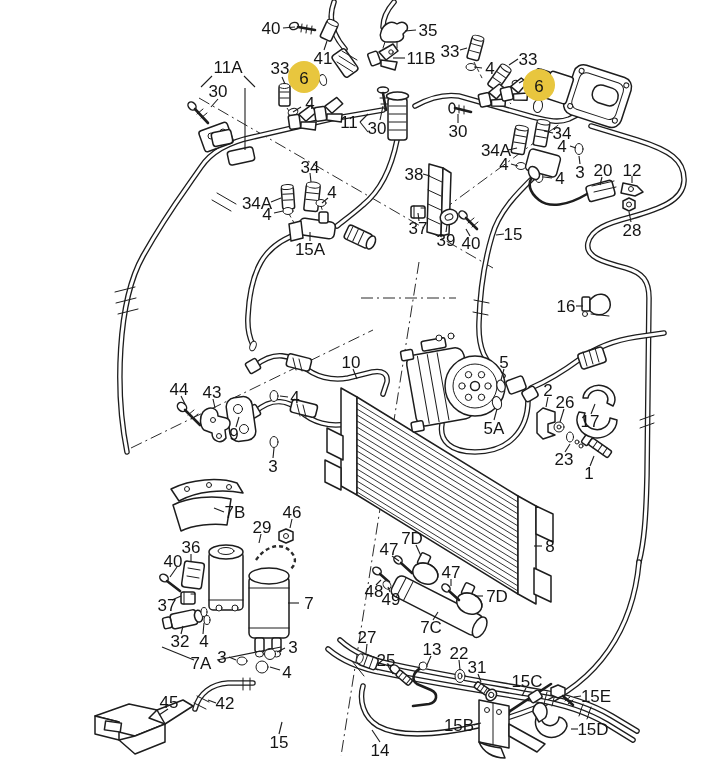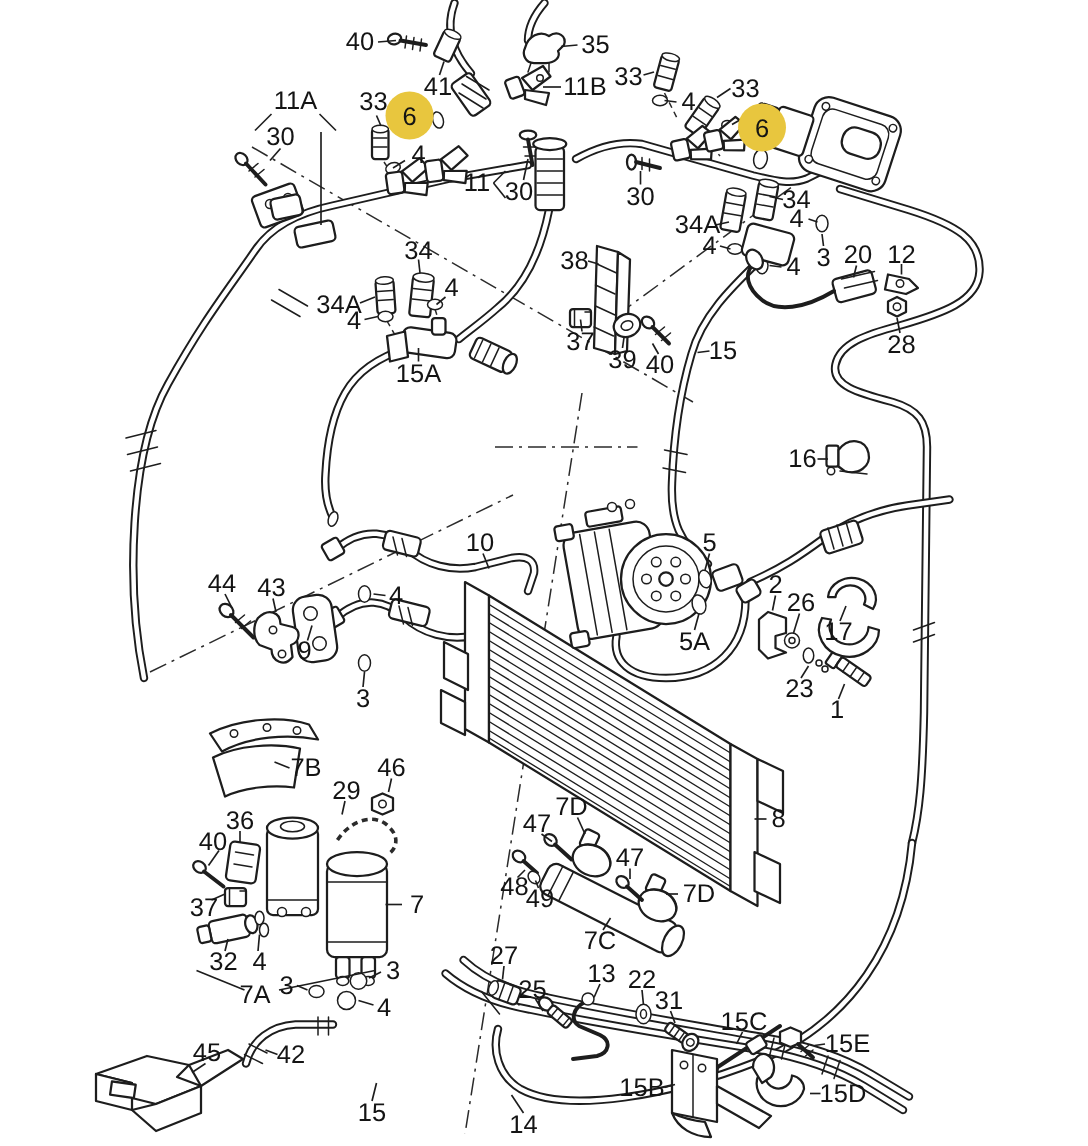--- a/index.html
+++ b/index.html
@@ -1,16 +1,16 @@
 <!DOCTYPE html>
 <html><head>
 <meta charset="utf-8">
 <style>
   html,body{margin:0;padding:0;background:#fff;}
-  .stage{position:relative;width:695px;height:764px;background:#fff;overflow:hidden;}
+  .stage{position:relative;width:695px;height:764px;background:#fff;overflow:hidden;padding-left:31px;}
   svg{display:block;}
   .ln{fill:none;stroke:#1d1d1d;stroke-width:1.5;stroke-linecap:round;stroke-linejoin:round;}
   .p{fill:#fff;stroke:#1d1d1d;stroke-width:1.5;stroke-linecap:round;stroke-linejoin:round;}
   .thin{stroke-width:1;}
   .th2{stroke-width:2.6;}
   .to{fill:none;stroke:#1d1d1d;stroke-width:5.6;stroke-linecap:round;}
   .ti{fill:none;stroke:#ffffff;stroke-width:3;stroke-linecap:round;}
   .dashdot{fill:none;stroke:#2b2b2b;stroke-width:1;stroke-dasharray:12 4 2 4;}
   .dash2{fill:none;stroke:#2b2b2b;stroke-width:1;stroke-dasharray:4 3;}
   .leader{stroke:#1d1d1d;stroke-width:1.1;}

